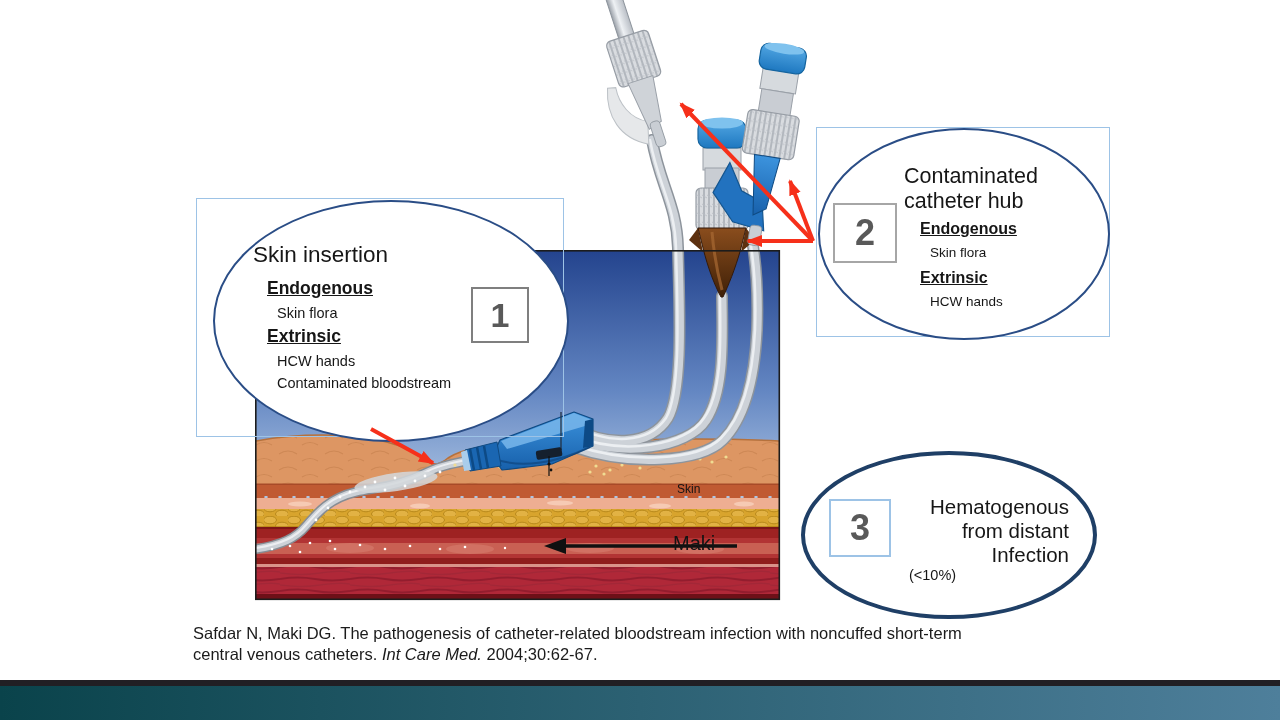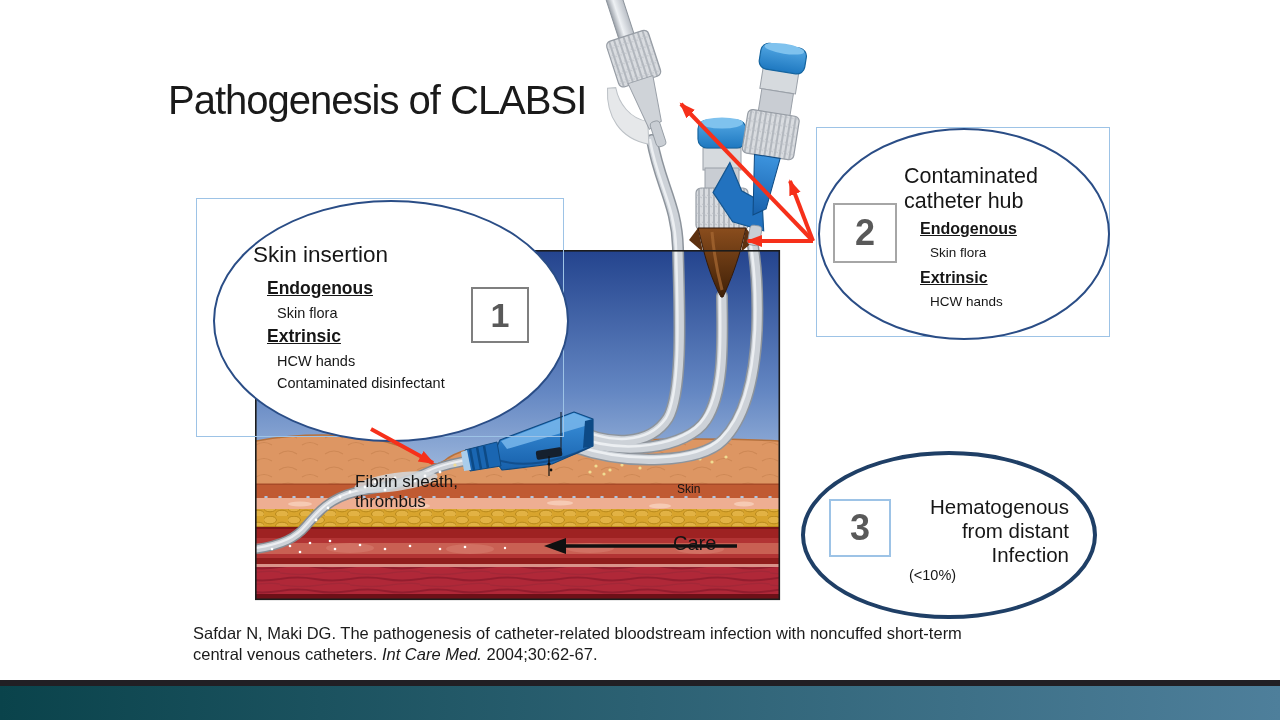--- a/index.html
+++ b/index.html
@@ -56,21 +56,20 @@
               background:linear-gradient(90deg,var(--footer-left),var(--footer-right));}
 
   svg{display:block;}
   .overlay{left:0;top:0;pointer-events:none;}
 </style>
 </head>
 <body>
 
 <div class="stage">
 
-  <div class="abs slide-title">Pathogenesis of CLABSI</div>
 
   <svg class="abs overlay" width="1280" height="720" viewBox="0 0 1280 720">
     <defs>
       <linearGradient id="skyGrad" x1="0" y1="0" x2="0" y2="1">
         <stop offset="0" stop-color="#24448e"></stop>
           <stop offset="0.4" stop-color="#6386c2"></stop>
         <stop offset="0.75" stop-color="#b9cfe9"></stop>
           <stop offset="1" stop-color="#dfe9f6"></stop>
       </linearGradient>
       <linearGradient id="hubGrad" x1="0" y1="0" x2="0" y2="1">
@@ -272,38 +271,34 @@
       <ellipse cx="0" cy="-143" rx="20" ry="5" fill="#7fc2ee"></ellipse>
       <rect x="-26" y="-78" width="52" height="44" rx="5" fill="url(#knurl)" stroke="#979da5" stroke-width="1.2"></rect>
       <polygon points="-36,-22 -48,10 -24,36 8,40 2,12 -20,4" fill="#2272bf" stroke="#14558f" stroke-width="1.2"></polygon>
       <polygon points="-13,-34 13,-34 7,18 -5,26" fill="url(#hubGrad)" stroke="#0f4a82" stroke-width="1"></polygon>
       <rect x="-6" y="36" width="12" height="20" rx="4" fill="#c9ced4" stroke="#8d949c" stroke-width="0.8"></rect>
     </g>
 
     <rect x="255.8" y="250.8" width="523.5" height="348.5" fill="none" stroke="#1c1c1c" stroke-width="1.6"></rect>
   </svg>
 
-  <div class="abs fibrin">
-    <div>Fibrin sheath,</div>
-    <div>thrombus</div>
-  </div>
   <div class="abs skin-label">Skin</div>
-  <div class="abs vein-label">Care</div>
+  <div class="abs vein-label">Maki</div>
 
   <div class="abs blue-rect" id="rect1"></div>
   <div class="abs blue-rect" id="rect2"></div>
 
   <div class="abs oval" id="oval1">
     <div class="num-box" id="box1">1</div>
     <div class="abs o1-title">Skin insertion</div>
     <div class="abs o1-h1 u">Endogenous</div>
     <div class="abs o1-i1">Skin flora</div>
     <div class="abs o1-h2 u">Extrinsic</div>
     <div class="abs o1-i2">HCW hands</div>
-    <div class="abs o1-i3">Contaminated disinfectant</div>
+    <div class="abs o1-i3">Contaminated bloodstream</div>
   </div>
 
   <div class="abs oval" id="oval2">
     <div class="num-box" id="box2">2</div>
     <div class="abs o2-title">Contaminated catheter hub</div>
     <div class="abs o2-h1 u">Endogenous</div>
     <div class="abs o2-i1">Skin flora</div>
     <div class="abs o2-h2 u">Extrinsic</div>
     <div class="abs o2-i2">HCW hands</div>
   </div>

